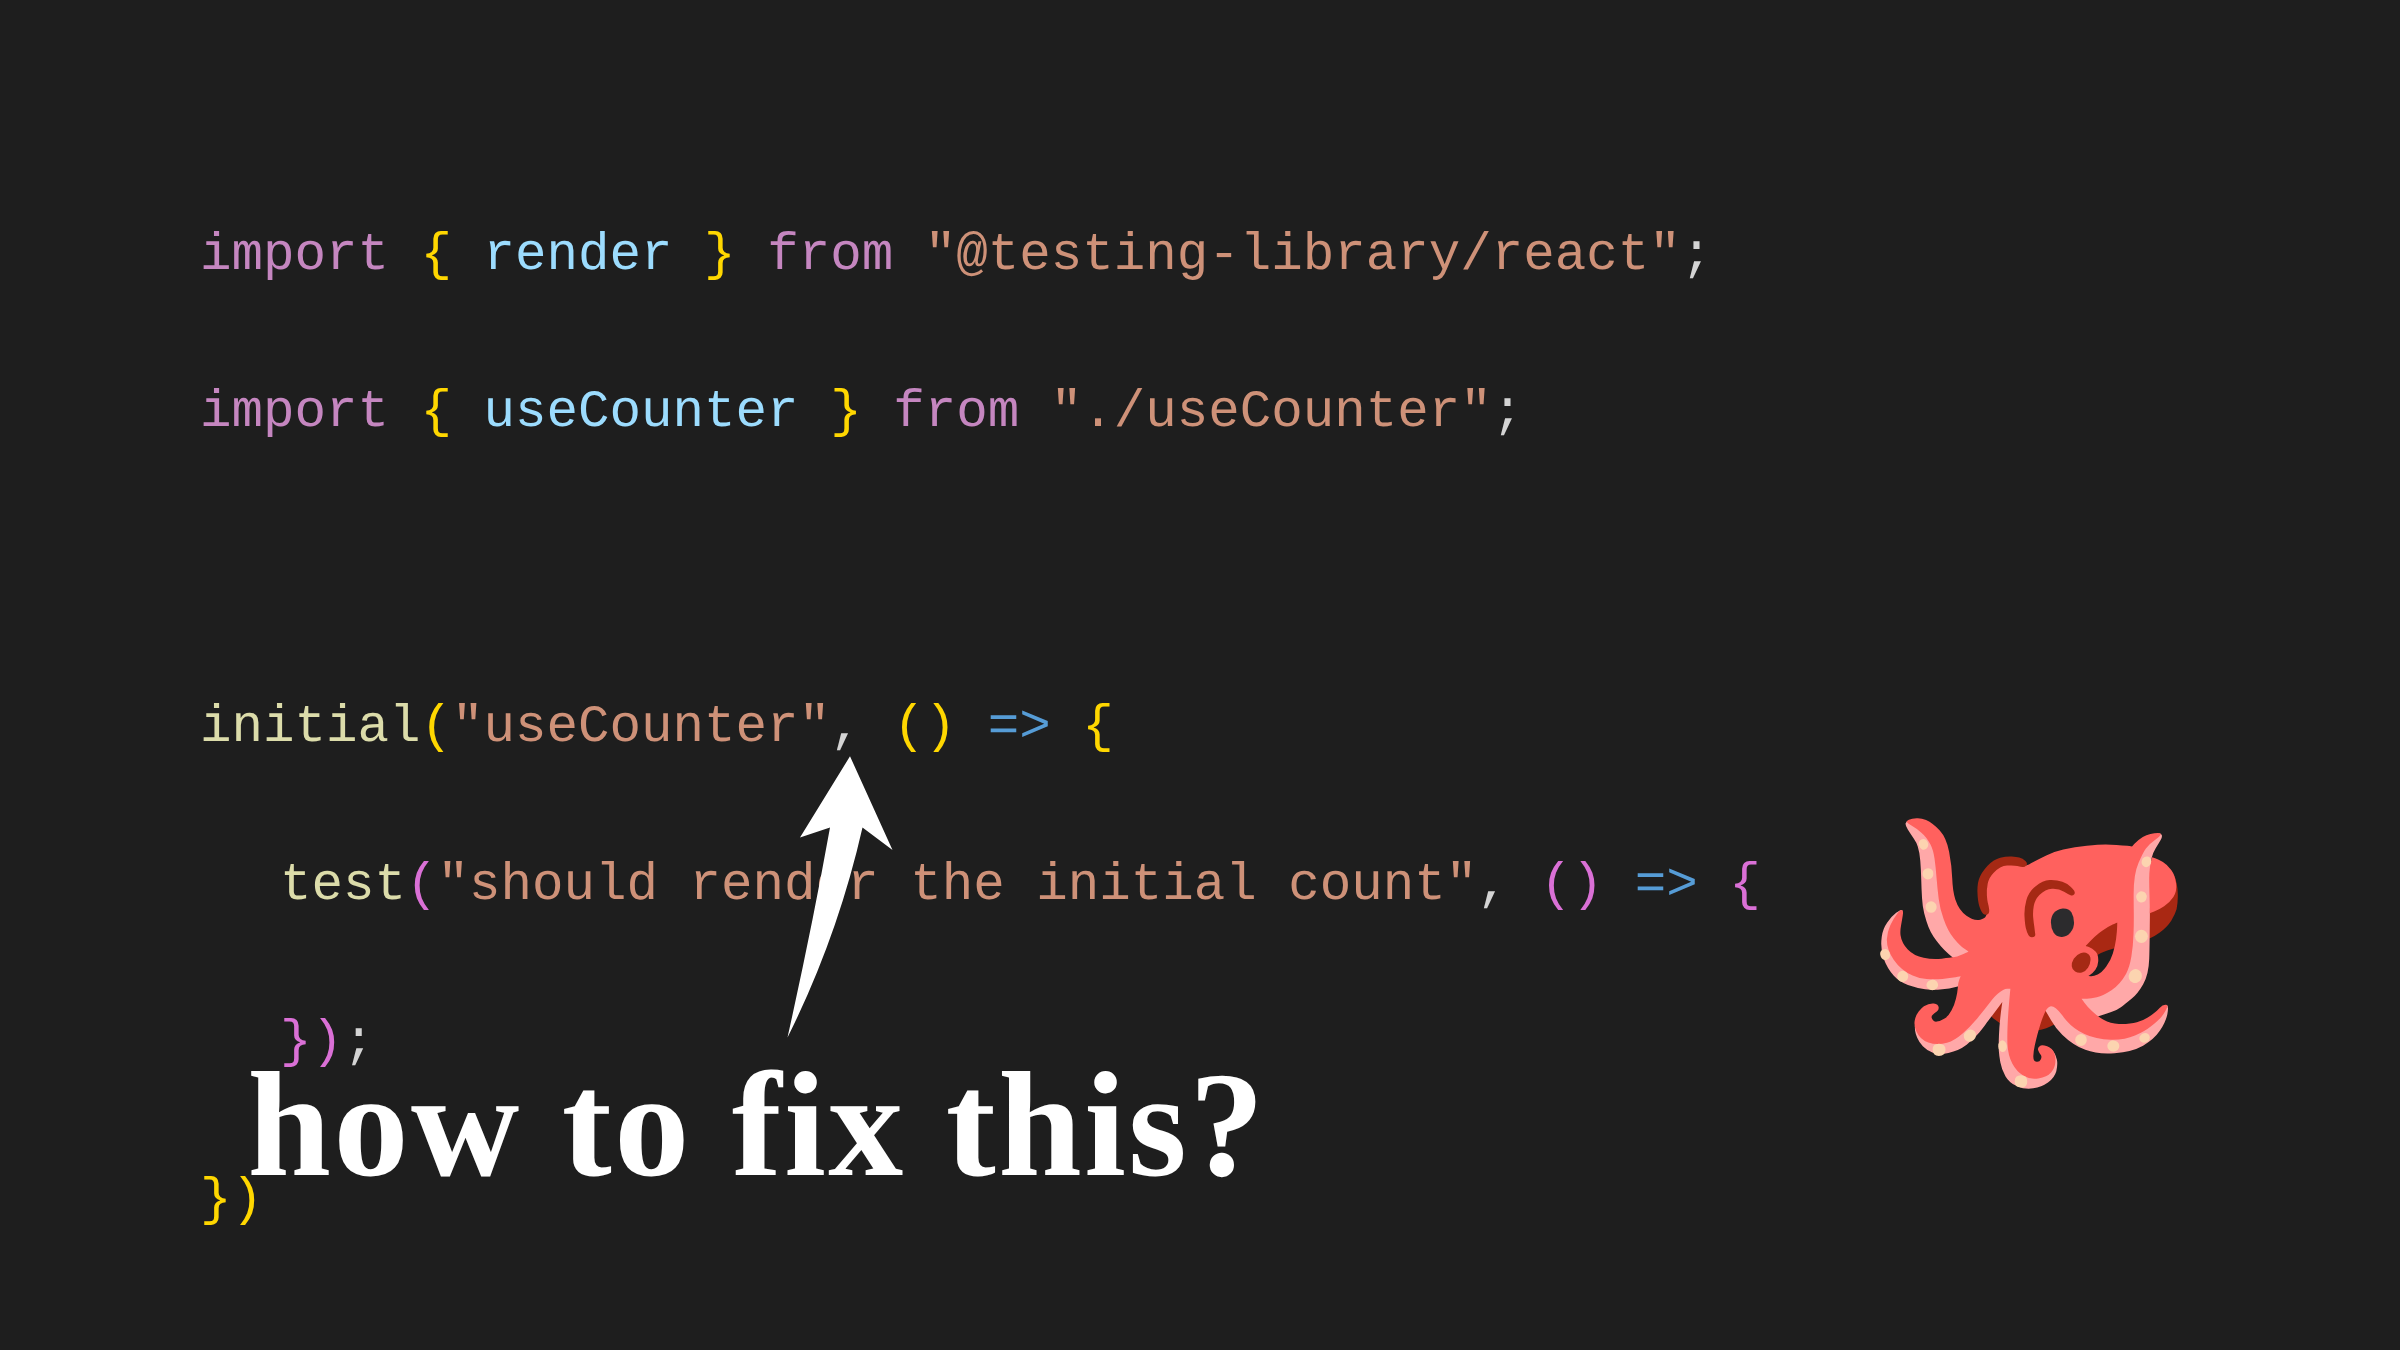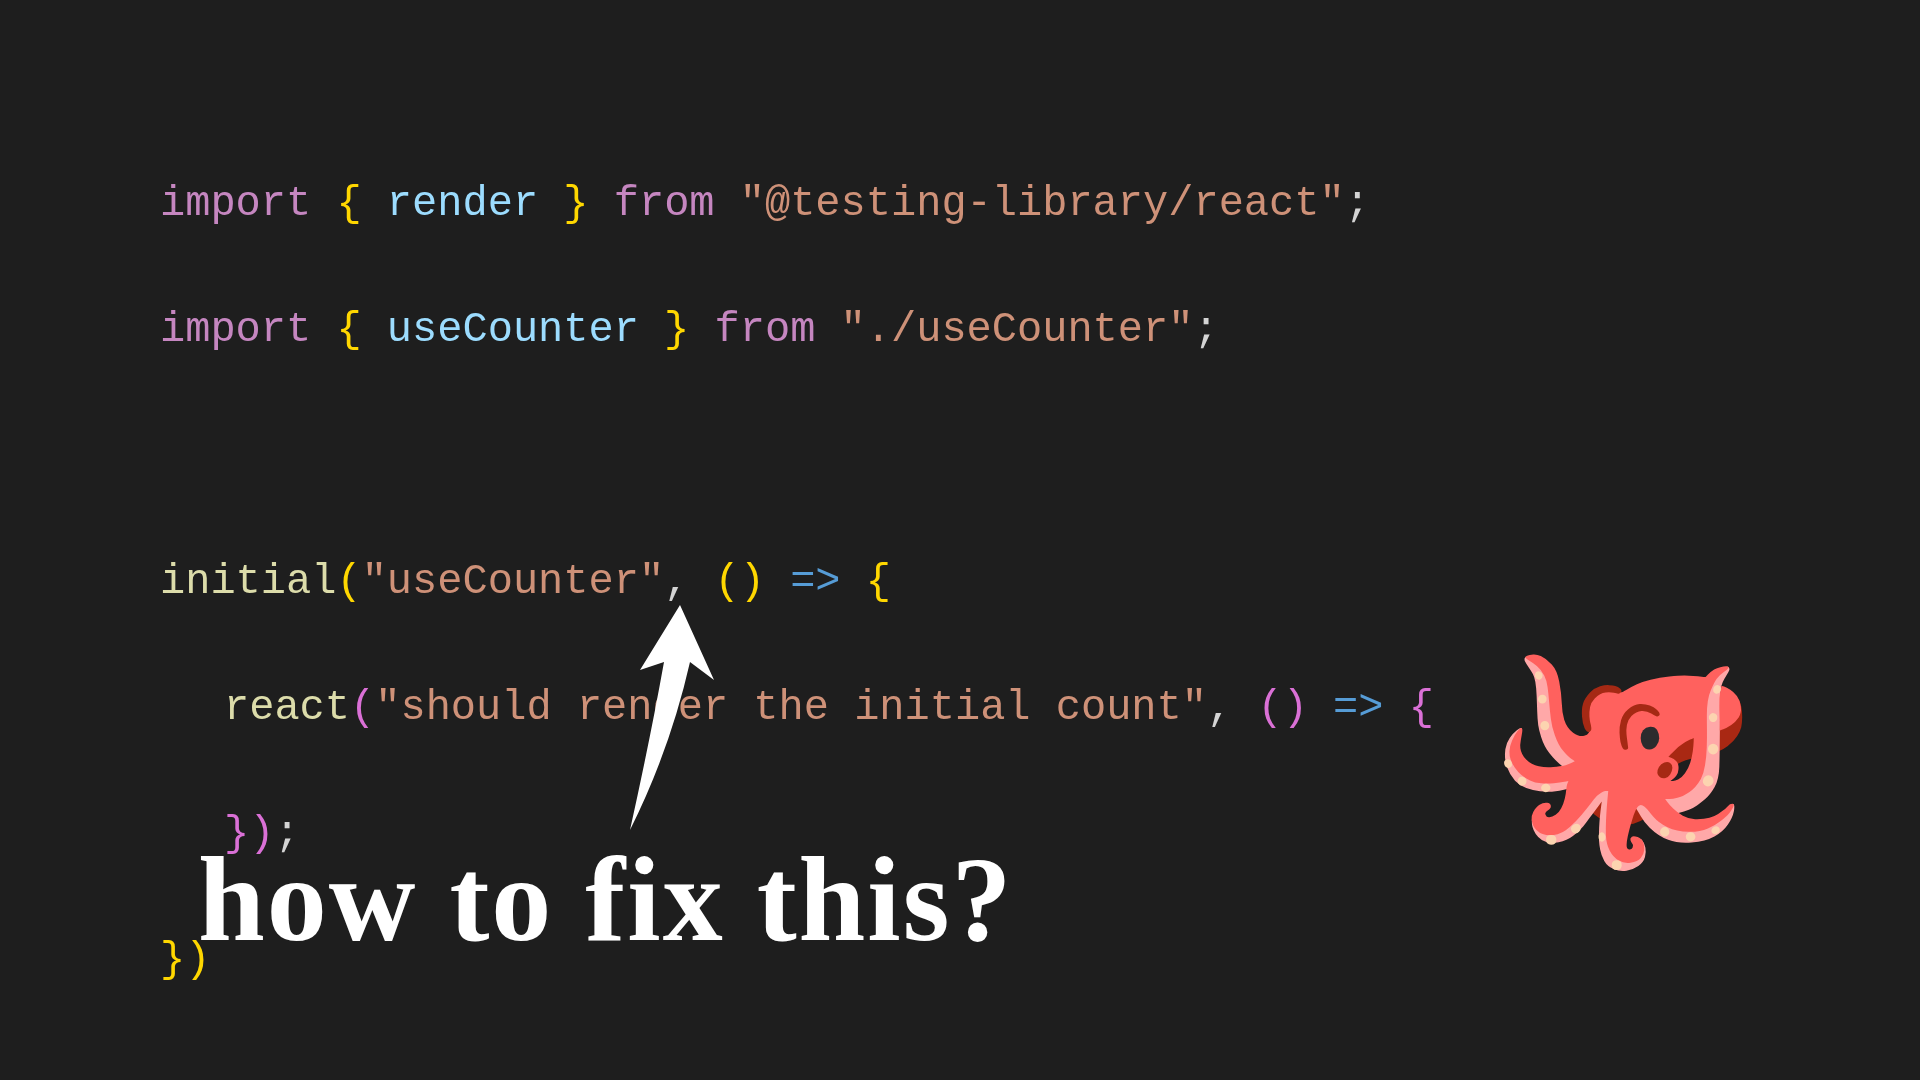--- a/index.html
+++ b/index.html
@@ -85,21 +85,21 @@
     .indent2 { padding-left: 128px; }
   </style>
 </head>
 <body>
 
 <div class="code-block">
 <span class="line"><span class="tok-keyword">import</span><span class="tok-brace-y"> { </span><span class="tok-var">render</span><span class="tok-brace-y"> } </span><span class="tok-keyword">from </span><span class="tok-string">"@testing-library/react"</span><span class="tok-punc">;</span></span>
 <span class="line"><span class="tok-keyword">import</span><span class="tok-brace-y"> { </span><span class="tok-var">useCounter</span><span class="tok-brace-y"> } </span><span class="tok-keyword">from </span><span class="tok-string">"./useCounter"</span><span class="tok-punc">;</span></span>
 <span class="line"> </span>
 <span class="line"><span class="tok-func">initial</span><span class="tok-brace-y">(</span><span class="tok-string">"useCounter"</span><span class="tok-punc">, </span><span class="tok-brace-y">()</span><span class="tok-arrow"> =&gt; </span><span class="tok-brace-y">{</span></span>
-<span class="line indent1"><span class="tok-func">react</span><span class="tok-brace-p">(</span><span class="tok-string">"should render the initial count"</span><span class="tok-punc">, </span><span class="tok-brace-p">()</span><span class="tok-arrow"> =&gt; </span><span class="tok-brace-p">{</span></span>
+<span class="line indent1"><span class="tok-func">test</span><span class="tok-brace-p">(</span><span class="tok-string">"should render the initial count"</span><span class="tok-punc">, </span><span class="tok-brace-p">()</span><span class="tok-arrow"> =&gt; </span><span class="tok-brace-p">{</span></span>
 <span class="line indent1"><span class="tok-brace-p">}</span><span class="tok-brace-p">)</span><span class="tok-punc">;</span></span>
 <span class="line"><span class="tok-brace-y">}</span><span class="tok-brace-y">)</span></span>
 </div>
 
 <div class="arrow">
   <svg viewBox="0 0 120 240">
     <path d="M 70 5 L 30 70 L 54 62 Q 40 140 20 230 Q 60 150 80 62 L 104 80 Z" fill="#ffffff"></path>
   </svg>
 </div>
 

